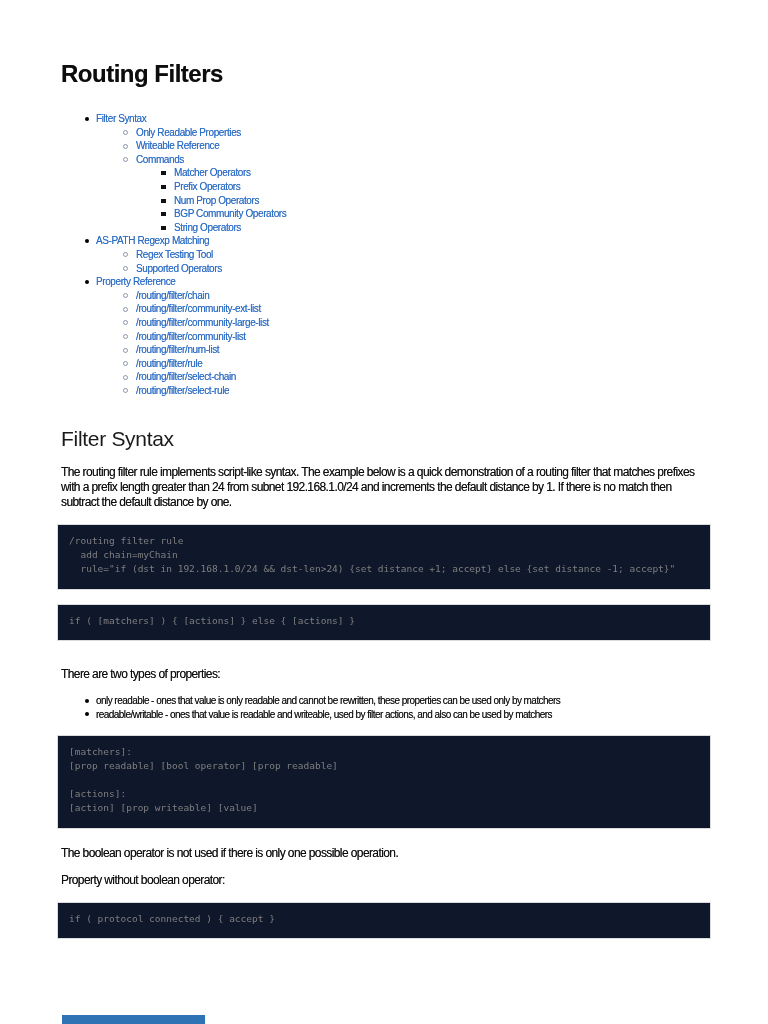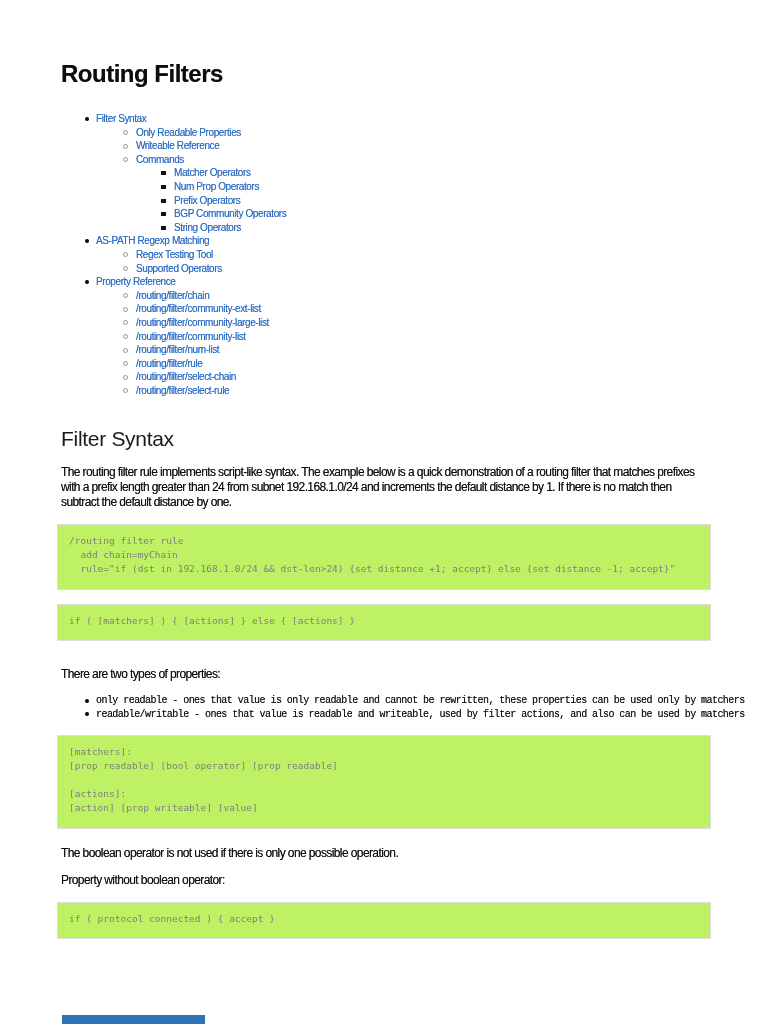--- a/index.html
+++ b/index.html
@@ -78,31 +78,31 @@
   .mt-p2    { margin-top: 25px; }
   .mt-p3    { margin-top: 26px; }
   .mt-p4    { margin-top: 12px; }
   .mt-p5    { margin-top: 17px; }
   .mt-p6    { margin-top: 12px; }
   .codeblock {
     box-sizing: border-box;
     width: 654px;
     margin: 14px 0 0 -4px;
     border: 1px solid #dcdcdc;
-    background: #bef264;
+    background: #0f172a;
     padding: 9px 11px 13px 11px;
     font-family: "DejaVu Sans Mono", "Liberation Mono", monospace;
     font-size: 9.5px;
     line-height: 14px;
     color: #7f7f7f;
     white-space: pre;
     overflow: hidden;
   }
   .codeblock.one { padding-bottom: 12px; }
-  .blist { margin-top: 12px; font-family: Liberation Mono, monospace; }
+  .blist { margin-top: 12px; }
   .blist-item {
     position: relative;
     padding-left: 35px;
     font-size: 10px;
     line-height: 13.5px;
     letter-spacing: -0.55px;
     text-shadow: 0 0 0.45px rgba(0,0,0,0.6);
     white-space: nowrap;
   }
   .blist-item .blt {
@@ -129,22 +129,22 @@
 <div class="doc">
 
   <h1 class="doc-title">Routing Filters</h1>
 
   <nav class="toc">
     <div class="toc-row l1"><span class="blt"></span><a class="toc-link">Filter Syntax</a></div>
     <div class="toc-row l2"><span class="blt"></span><a class="toc-link">Only Readable Properties</a></div>
     <div class="toc-row l2"><span class="blt"></span><a class="toc-link">Writeable Reference</a></div>
     <div class="toc-row l2"><span class="blt"></span><a class="toc-link">Commands</a></div>
     <div class="toc-row l3"><span class="blt"></span><a class="toc-link">Matcher Operators</a></div>
+    <div class="toc-row l3"><span class="blt"></span><a class="toc-link">Prefix Operators</a></div>
     <div class="toc-row l3"><span class="blt"></span><a class="toc-link">Num Prop Operators</a></div>
-    <div class="toc-row l3"><span class="blt"></span><a class="toc-link">Prefix Operators</a></div>
     <div class="toc-row l3"><span class="blt"></span><a class="toc-link">BGP Community Operators</a></div>
     <div class="toc-row l3"><span class="blt"></span><a class="toc-link">String Operators</a></div>
     <div class="toc-row l1"><span class="blt"></span><a class="toc-link">AS-PATH Regexp Matching</a></div>
     <div class="toc-row l2"><span class="blt"></span><a class="toc-link">Regex Testing Tool</a></div>
     <div class="toc-row l2"><span class="blt"></span><a class="toc-link">Supported Operators</a></div>
     <div class="toc-row l1"><span class="blt"></span><a class="toc-link">Property Reference</a></div>
     <div class="toc-row l2"><span class="blt"></span><a class="toc-link">/routing/filter/chain</a></div>
     <div class="toc-row l2"><span class="blt"></span><a class="toc-link">/routing/filter/community-ext-list</a></div>
     <div class="toc-row l2"><span class="blt"></span><a class="toc-link">/routing/filter/community-large-list</a></div>
     <div class="toc-row l2"><span class="blt"></span><a class="toc-link">/routing/filter/community-list</a></div>

